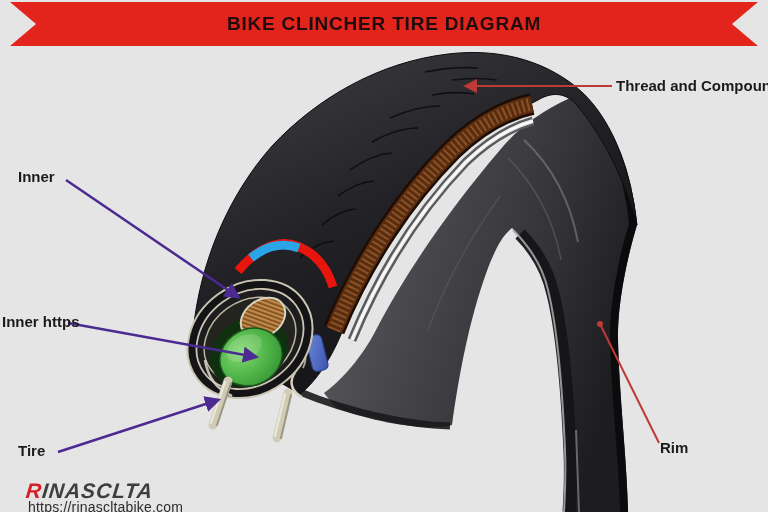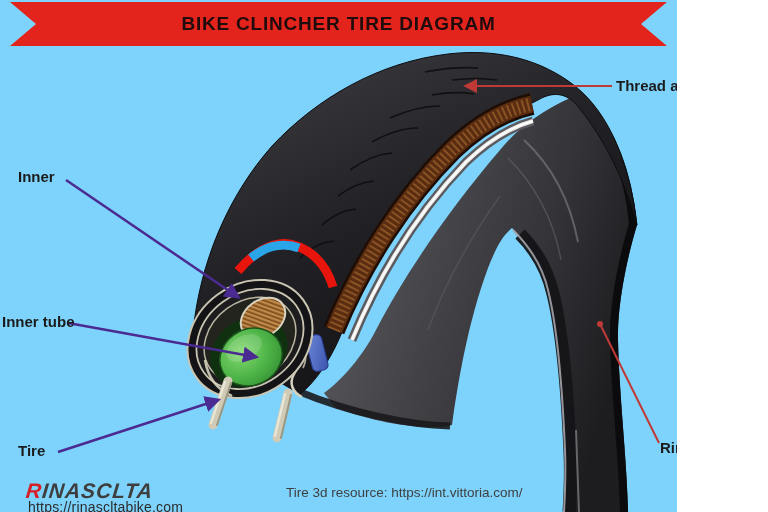--- a/index.html
+++ b/index.html
@@ -1,17 +1,17 @@
 <!DOCTYPE html>
 <html><head>
 <meta charset="utf-8">
 <style>
   html,body{margin:0;padding:0;background:#ffffff;}
   #stage{
-    position:relative;width:677px;height:512px;background:#7dd3fc;overflow:hidden;
+    position:relative;width:768px;height:512px;background:#e5e5e5;overflow:hidden;
     font-family:"Liberation Sans", sans-serif;
   }
   
   .ribbon{
     position:absolute;left:10px;right:10px;top:2px;height:44px;
     background:#e3241c;
     clip-path:polygon(0% 0%,100% 0%,calc(100% - 26px) 50%,100% 100%,0% 100%,26px 50%);
     display:flex;align-items:center;justify-content:center;
   }
   .ribbon .title{
@@ -193,21 +193,20 @@
       <path stroke="#bf3a36" stroke-width="2" d="M600,324 L659,443"></path>
     </g>
   </svg>
 
   <div class="ribbon">
     <span class="title">BIKE CLINCHER TIRE DIAGRAM</span>
   </div>
 
   <div class="callout-label" id="lbl-thread">Thread and Compound</div>
   <div class="callout-label" id="lbl-casing">Inner</div>
-  <div class="callout-label" id="lbl-inner">Inner tube</div>
+  <div class="callout-label" id="lbl-inner">Inner https</div>
   <div class="callout-label" id="lbl-beads">Tire</div>
   <div class="callout-label" id="lbl-rim">Rim</div>
 
   <div class="brand"><span class="brand-r">R</span><span>INASCLTA</span></div>
   <div class="brand-url">https://rinascltabike.com</div>
-  <div class="resource-note">Tire 3d resource: https://int.vittoria.com/</div>
 
 </div>
 
 </body></html>

